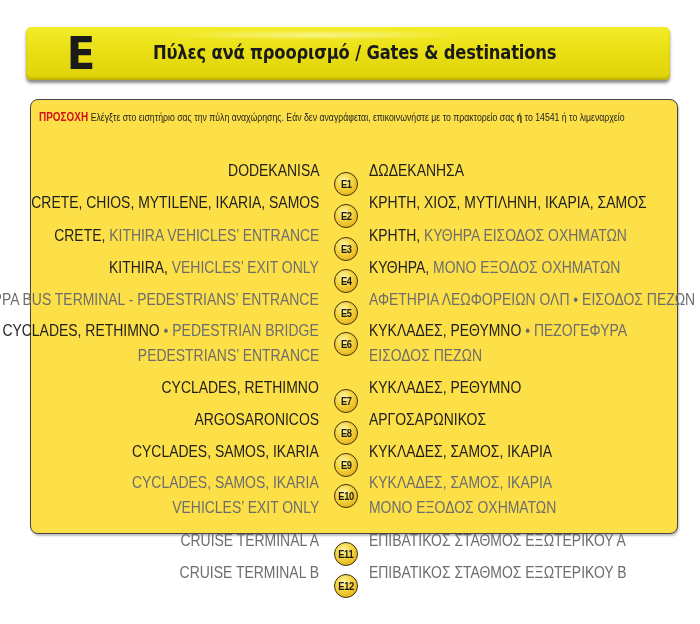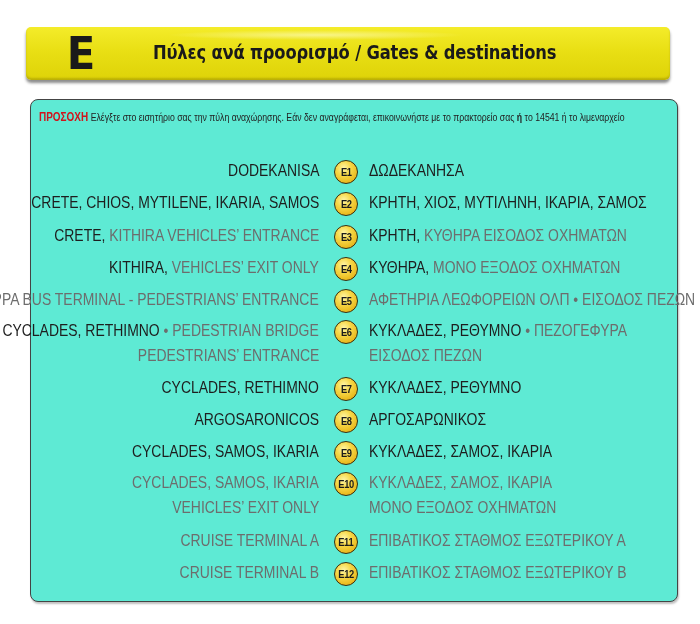--- a/index.html
+++ b/index.html
@@ -30,22 +30,22 @@
   .banner-title {
     position: absolute; left: 127px; top: 12px;
     font-family: "DejaVu Sans", sans-serif; font-weight: bold;
     font-size: 19px; line-height: 26px; color: #1a1a1a;
     transform: scaleX(0.86); transform-origin: left center; white-space: nowrap;
     letter-spacing: -0.2px;
   }
 
   
   .panel {
-    position: absolute; left: 30px; top: 99px; width: 648px; height: 503px;
-    border: 1.5px solid #444; border-radius: 8px; background: #5eead4;
+    position: absolute; left: 30px; top: 99px; width: 648px; height: 435px;
+    border: 1.5px solid #444; border-radius: 8px; background: #fde047;
     box-shadow: 1px 2px 2px rgba(0,0,0,0.25);
   }
 
   .notice { position: absolute; left: 8px; width: 640px; white-space: nowrap; font-size: 10.5px; color: #222; }
   .notice .inner { display: inline-block; transform: scaleX(0.83); transform-origin: left center; }
   .notice-gr { top: 10px; }
   .notice-en { top: 32px; }
   .notice .label { color: #d0141c; font-weight: bold; font-size: 12px; margin-right: 3px; }
   .notice b { font-weight: bold; }
 
@@ -59,21 +59,21 @@
   }
   .gr {
     position: absolute; left: 338px; text-align: left; white-space: nowrap;
     font-size: 17px; line-height: 25px; color: #1e1e1e;
     transform: scaleX(0.82); transform-origin: left center;
   }
   .muted { color: #6d6d6d; }
   .dark { color: #1e1e1e; }
 
   .badge {
-    position: absolute; left: 303px; top: 2px; width: 24px; height: 24px; border-radius: 50%;
+    position: absolute; left: 303px; top: 14px; width: 24px; height: 24px; border-radius: 50%;
     background: radial-gradient(circle at 40% 32%, #fff6a8 0%, #f7d94a 35%, #e9b81c 75%, #c8961a 100%);
     border: 1.5px solid #3b2f10;
     display: flex; align-items: center; justify-content: center;
   }
   .badge span {
     font-weight: bold; font-size: 11px; color: #1b1b1b; letter-spacing: -0.5px;
     transform: scaleX(0.85);
   }
 </style>
 </head>

